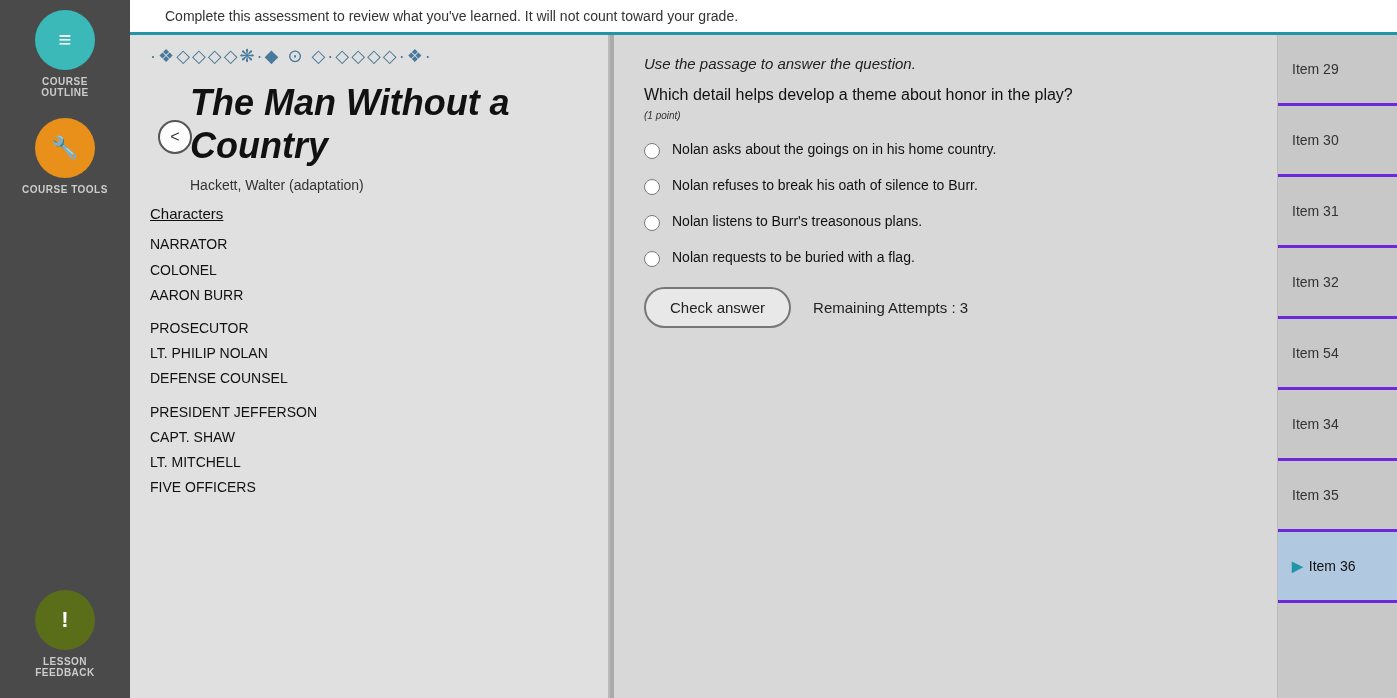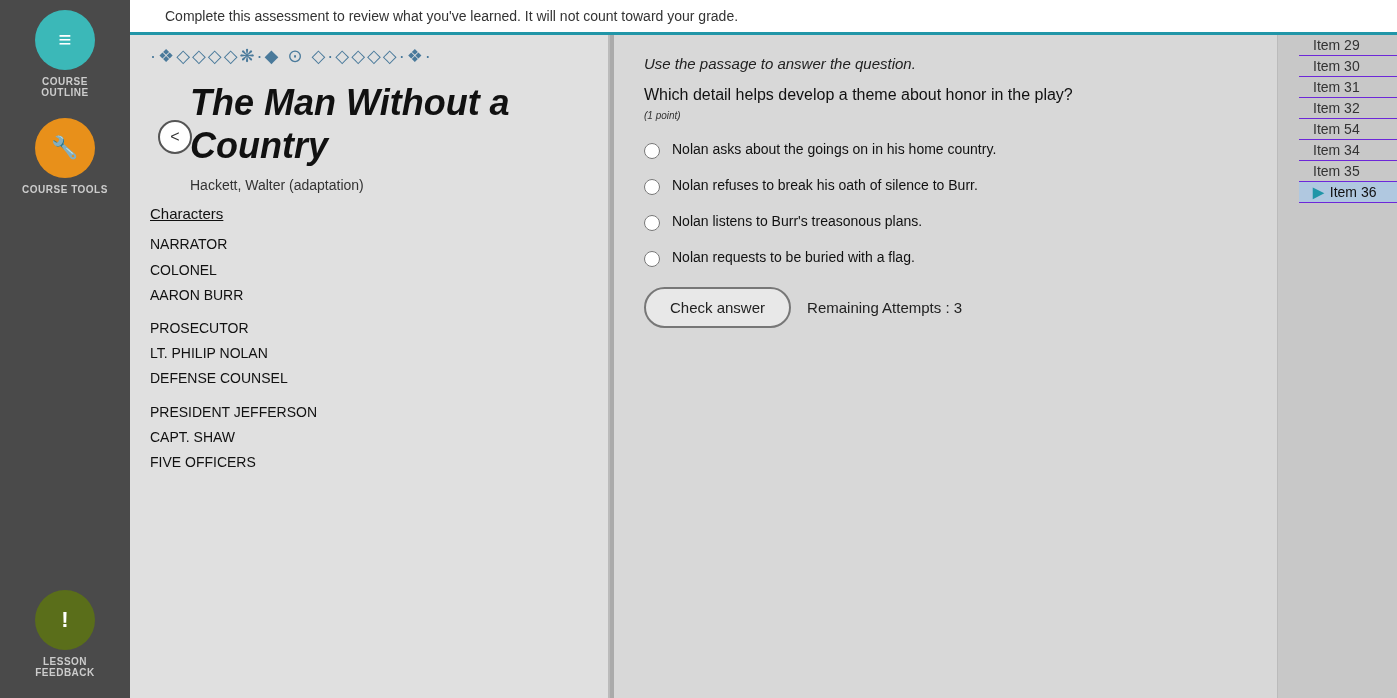--- a/index.html
+++ b/index.html
@@ -198,21 +198,21 @@
       margin-top: 2px;
       width: 16px;
       height: 16px;
       flex-shrink: 0;
       cursor: pointer;
     }
 
     .check-answer-row {
       display: flex;
       align-items: center;
-      gap: 16px;
+      gap: 22px;
       margin-top: 20px;
     }
 
     .check-answer-btn {
       padding: 10px 24px;
       border-radius: 24px;
       border: 2px solid #777;
       background: #e8e8e8;
       font-size: 15px;
       color: #222;
@@ -228,29 +228,28 @@
     .item-nav {
       width: 120px;
       background: #c8c8c8;
       border-left: 1px solid #bbb;
       display: flex;
       flex-direction: column;
       flex-shrink: 0;
     }
 
     .item-nav-item {
-      padding: 2px 14px;
-      font-size: 14px;
-      color: #333;
-      border-bottom: 1px solid #6d28d9;
+      padding: 26px 14px;
+      font-size: 14px;
+      color: #333;
+      border-bottom: 3px solid #6d28d9;
       cursor: pointer;
       display: flex;
       align-items: center;
       gap: 6px;
-      margin-left: 21px;
     }
 
     .item-nav-item.active {
       background: #b0c8e0;
       color: #111;
     }
 
     .item-nav-item .arrow {
       color: #2196a8;
       font-weight: bold;
@@ -317,20 +316,21 @@
         <div>NARRATOR</div>
         <div>COLONEL</div>
         <div>AARON BURR</div>
         <div style="height:8px;"></div>
         <div>PROSECUTOR</div>
         <div>LT. PHILIP NOLAN</div>
         <div>DEFENSE COUNSEL</div>
         <div style="height:8px;"></div>
         <div>PRESIDENT JEFFERSON</div>
         <div>CAPT. SHAW</div>
+        <div>LT. MITCHELL</div>
         <div>FIVE OFFICERS</div>
       </div>
     </div>
 
     <div class="panel-divider"></div>
 
     <div class="question-panel">
       <div class="question-instruction">Use the passage to answer the question.</div>
       <div class="question-text">Which detail helps develop a theme about honor in the play?</div>
       <div class="question-points">(1 point)</div>

